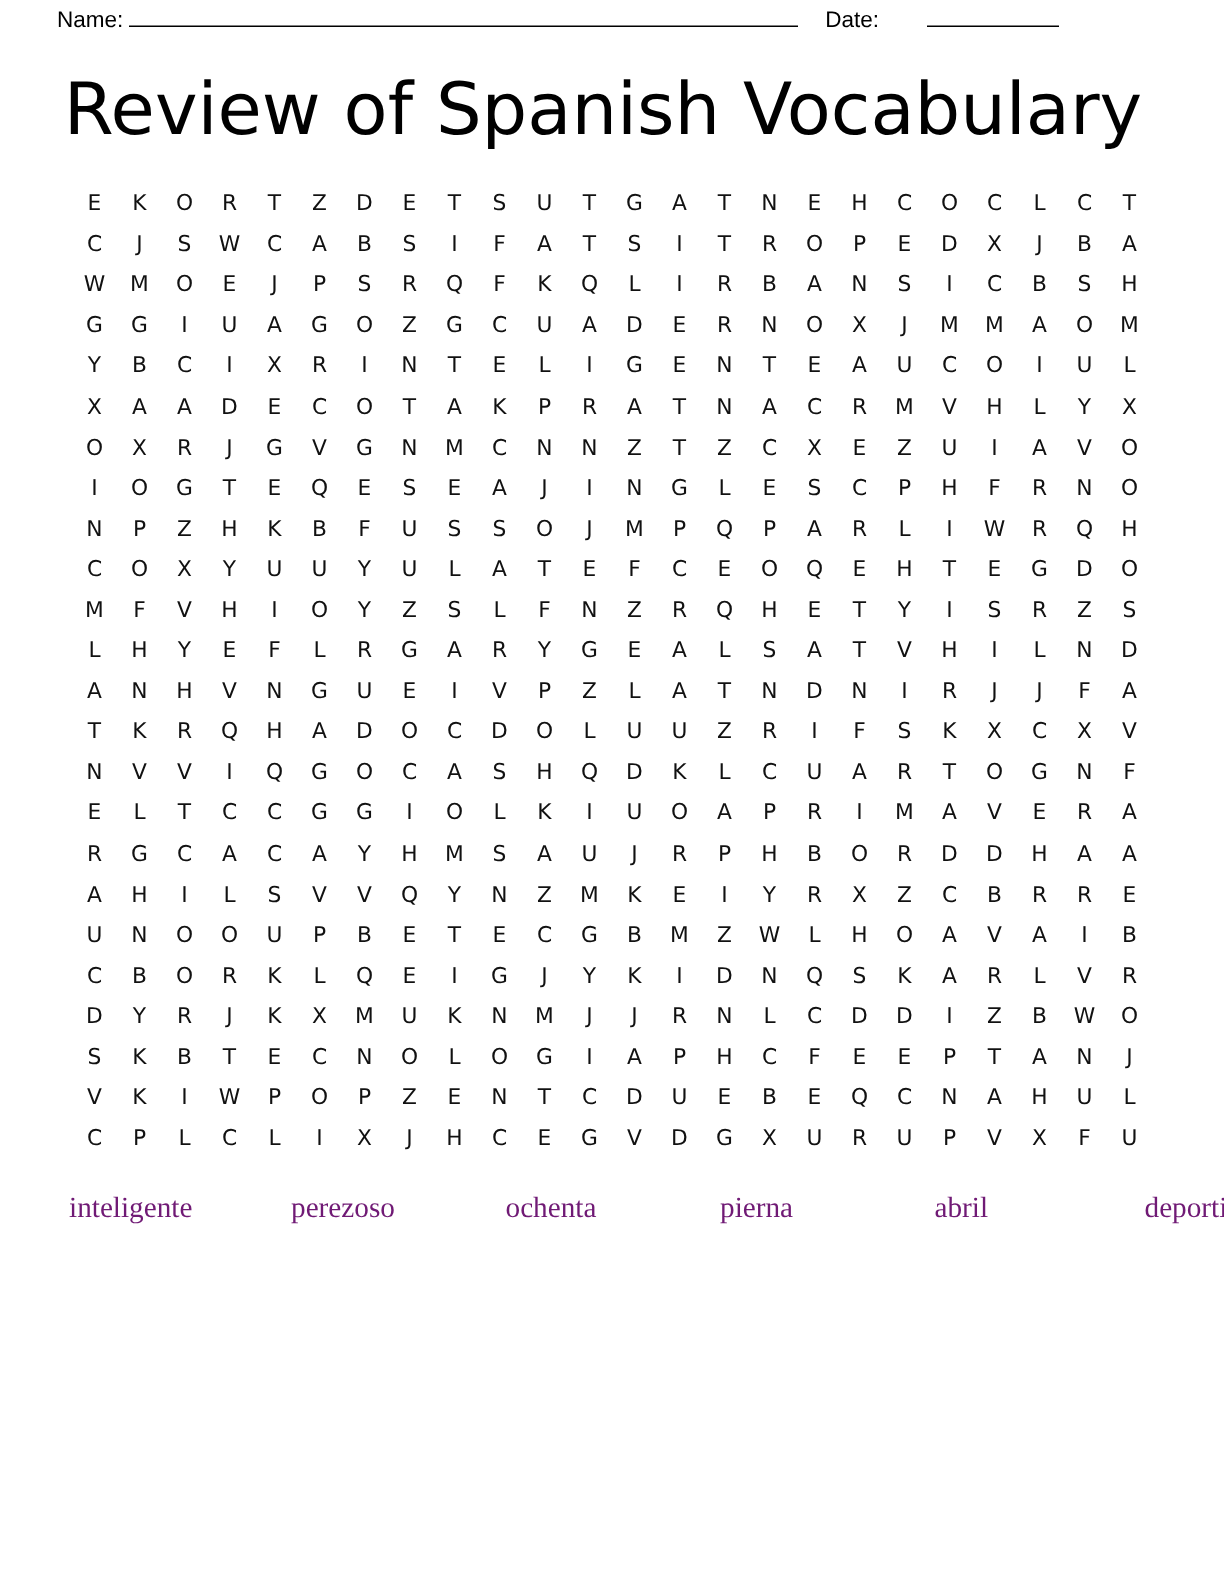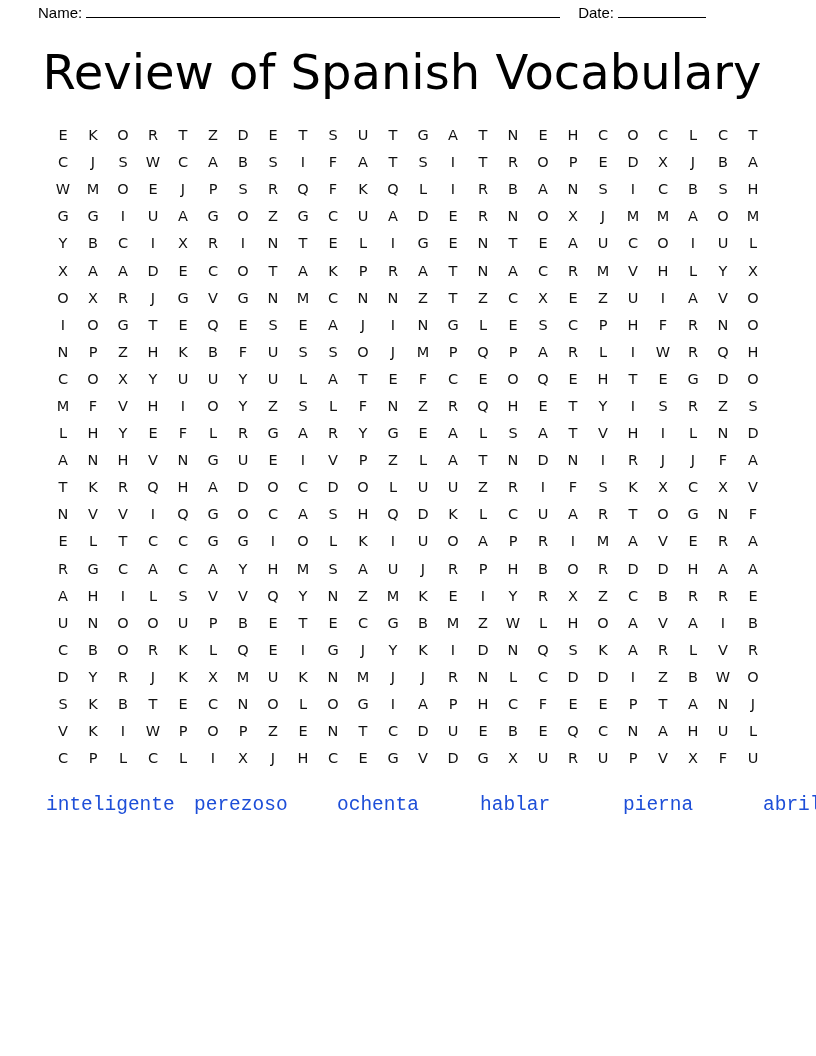--- a/index.html
+++ b/index.html
@@ -29,21 +29,21 @@
   .field-label {
     white-space: nowrap;
     font-size: 15px;
   }
   .field-rule {
     border-bottom: 1px solid #000;
     height: 13px;
     margin-left: 4px;
   }
   .name-rule { flex: 1 1 auto; }
-  .date-wrap { display: flex; align-items: baseline; margin-left: 18px; }
+  .date-wrap { display: flex; align-items: baseline; margin-left: 18px; gap: 28px; }
   .date-rule { width: 88px; }
 
   
   .puzzle-title {
     text-align: center;
     font-family: "DejaVu Sans", sans-serif;
     font-weight: 400;
     font-size: 48px;
     line-height: 56px;
     letter-spacing: 0px;
@@ -77,24 +77,24 @@
   .word-list-wrap {
     margin-top: 18px;
     padding-left: 46px;
     padding-right: 40px;
   }
   .word-list {
     display: grid;
     grid-template-columns: 148px 143px 143px 143px 140px;
     grid-auto-rows: 30px;
     grid-auto-flow: column;
-    font-family: Liberation Mono, monospace;
+    font-family: Liberation Serif, serif;
     font-size: 19.5px;
     line-height: 30px;
-    color: #1d4ed8;
+    color: #701a75;
   }
   .word-item {
     white-space: nowrap;
   }
 </style>
 </head>
 <body>
 
 <div class="name-date-row">
   <span class="field-label">Name:</span>
@@ -736,18 +736,17 @@
         </tr>
       </tbody>
   </table>
 </div>
 
 <div class="word-list-wrap">
   <div class="word-list">
       <div class="word-item">inteligente</div>
       <div class="word-item">perezoso</div>
       <div class="word-item">ochenta</div>
-      <div class="word-item">hablar</div>
       <div class="word-item">pierna</div>
       <div class="word-item">abril</div>
       <div class="word-item">deportista</div>
     </div>
 </div>
 
 </body></html>

